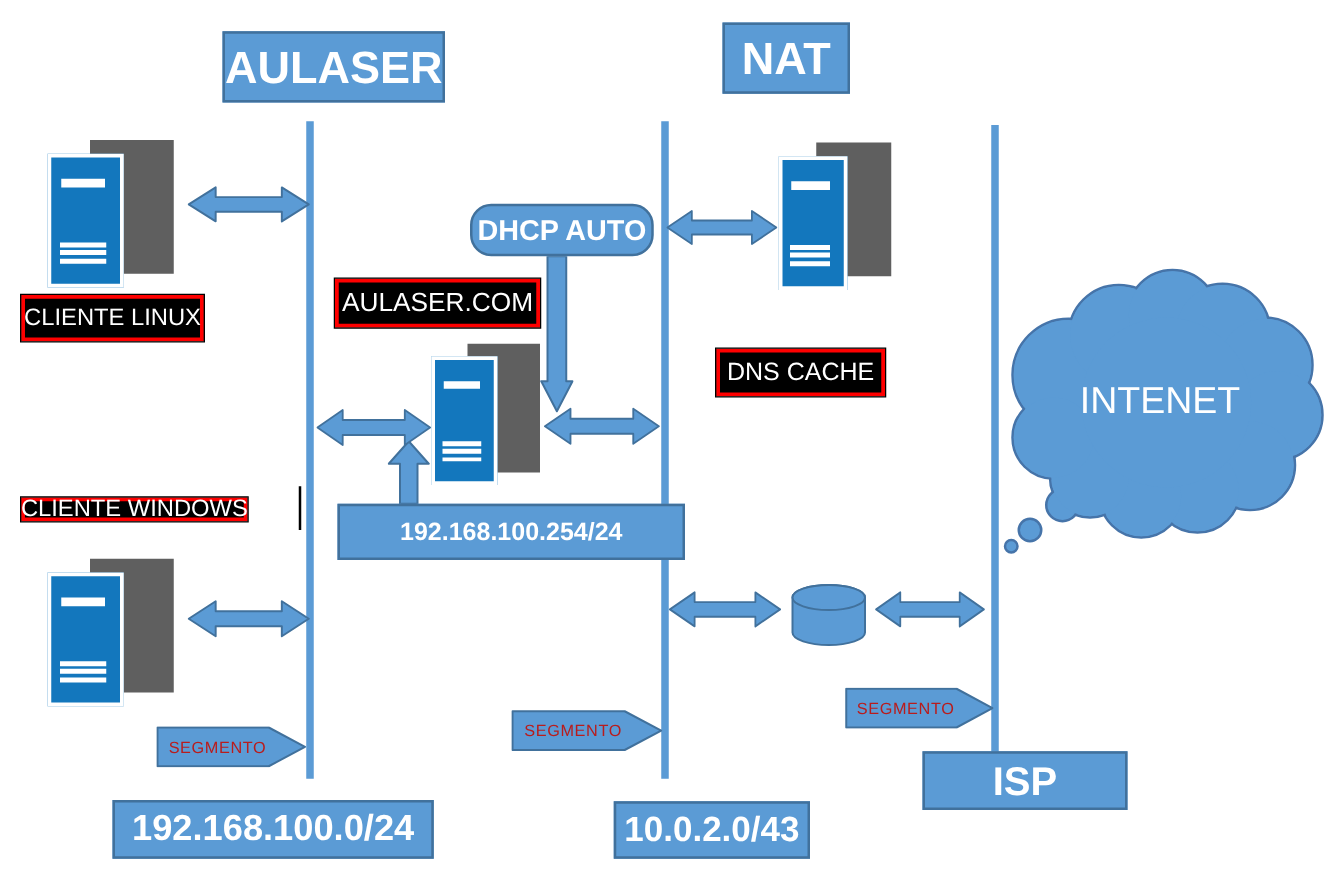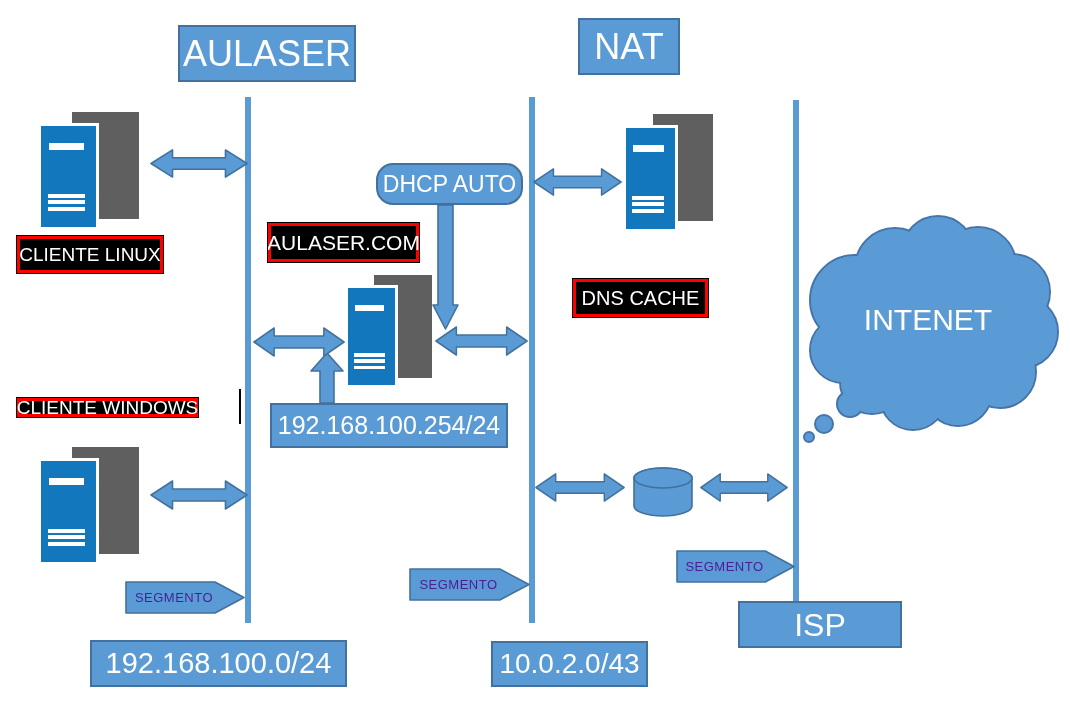--- a/index.html
+++ b/index.html
@@ -6,21 +6,21 @@
   html,body { background:#fff; }
   body { font-family:"Liberation Sans", sans-serif; }
   #stage { position:relative; width:1070px; height:716px; background:#fff; overflow:hidden; }
 
   .vline { position:absolute; width:6px; background:var(--accent-blue,#5B9BD5); }
 
   .bluebox {
     position:absolute; background:var(--accent-blue,#5B9BD5);
     border:2px solid var(--accent-border,#41719C); color:#fff;
     display:flex; align-items:center; justify-content:center;
-    white-space:nowrap; line-height:1;
+    white-space:nowrap; line-height:1;font-weight:bold;
   }
   .blacklabel {
     position:absolute; background:var(--label-bg,#000);
     border:3px solid var(--label-border,#F00); outline:1px solid #000;
     color:#fff; display:flex; align-items:center; justify-content:center;
     white-space:nowrap; line-height:1;
   }
 
   .pc { position:absolute; }
   .pc .tower-gray { position:absolute; left:33%; top:0; width:66%; height:91%; background:var(--tower-gray,#5F5F5F); }
@@ -30,21 +30,21 @@
   .pc .stripes i { display:block; height:24%; background:#fff; }
 
   .arrow-svg { position:absolute; display:block; }
   .arrow-fill { fill:var(--accent-blue,#5B9BD5); stroke:var(--accent-border,#41719C); stroke-width:1.6; stroke-linejoin:round; }
 
   .segment { position:absolute; }
   .segment svg { position:absolute; left:0; top:0; width:100%; height:100%; }
   .segment span {
     position:absolute; left:0; top:0; width:100%; height:100%;
     display:flex; align-items:center; justify-content:center;
-    padding-right:22px; color:#4c1d95; font-size:13px; letter-spacing:.5px;
+    padding-right:22px; color:#b91c1c; font-size:13px; letter-spacing:.5px;
   }
 
   .cursor-artifact { position:absolute; width:2px; background:#000; }
 
   .cloud-text { fill:#fff; font-family:"Liberation Sans",sans-serif; font-size:30px; }
 </style>
 </head>
 <body>
 
 <div id="stage">
@@ -77,21 +77,21 @@
     <div class="tower-blue">
       <div class="bar"></div>
       <div class="stripes">
           <i></i>
           <i></i>
           <i></i>
         </div>
     </div>
   </div>
 
-  <div class="blacklabel" style="left:268px;top:223px;width:151px;height:39px;font-size:21px;">AULASER.COM</div>
+  <div class="blacklabel" style="left:268px;top:223px;width:164px;height:39px;font-size:21px;">AULASER.COM</div>
   <div class="pc" style="left:345px;top:275px;width:88px;height:113px;">
     <div class="tower-gray"></div>
     <div class="tower-blue">
       <div class="bar"></div>
       <div class="stripes">
           <i></i>
           <i></i>
           <i></i>
         </div>
     </div>
@@ -111,21 +111,21 @@
   <div class="blacklabel" style="left:573px;top:239px;width:135px;height:38px;font-size:20px;margin-top:40px;">DNS CACHE</div>
 
   <div class="bluebox" style="left:376px;top:163px;width:147px;height:42px;font-size:23px;border-radius:17px;">DHCP AUTO</div>
   <svg class="arrow-svg" style="left:432px;top:205px;width:27px;height:126px;" viewBox="0 0 27 126" preserveAspectRatio="none">
     <path class="arrow-fill" d="M6 0 H21 V100 H26 L13.5 124 L1 100 H6 Z"></path>
   </svg>
 
   <svg class="arrow-svg" style="left:310px;top:352px;width:34px;height:52px;" viewBox="0 0 34 52" preserveAspectRatio="none">
     <path class="arrow-fill" d="M17 1 L33 19 L24 19 L24 51 L10 51 L10 19 L1 19 Z"></path>
   </svg>
-  <div class="bluebox" style="left:270px;top:403px;width:238px;height:45px;font-size:25px;">192.168.100.254/24</div>
+  <div class="bluebox" style="left:270px;top:403px;width:278px;height:45px;font-size:20px;">192.168.100.254/24</div>
 
   <svg class="arrow-svg" style="left:632px;top:466px;width:62px;height:52px;" viewBox="0 0 62 52">
     <path class="arrow-fill" d="M2 12 A29 10 0 0 1 60 12 L60 40 A29 10 0 0 1 2 40 Z"></path>
     <ellipse class="arrow-fill" cx="31" cy="12" rx="29" ry="10"></ellipse>
   </svg>
 
   <svg class="arrow-svg" style="left:150px;top:147px;width:98px;height:33px;" viewBox="0 0 100 34" preserveAspectRatio="none">
     <path class="arrow-fill" d="M1 17 L23 3 L23 11 L77 11 L77 3 L99 17 L77 31 L77 23 L23 23 L23 31 Z"></path>
   </svg>
   <svg class="arrow-svg" style="left:150px;top:478px;width:98px;height:34px;" viewBox="0 0 100 34" preserveAspectRatio="none">

